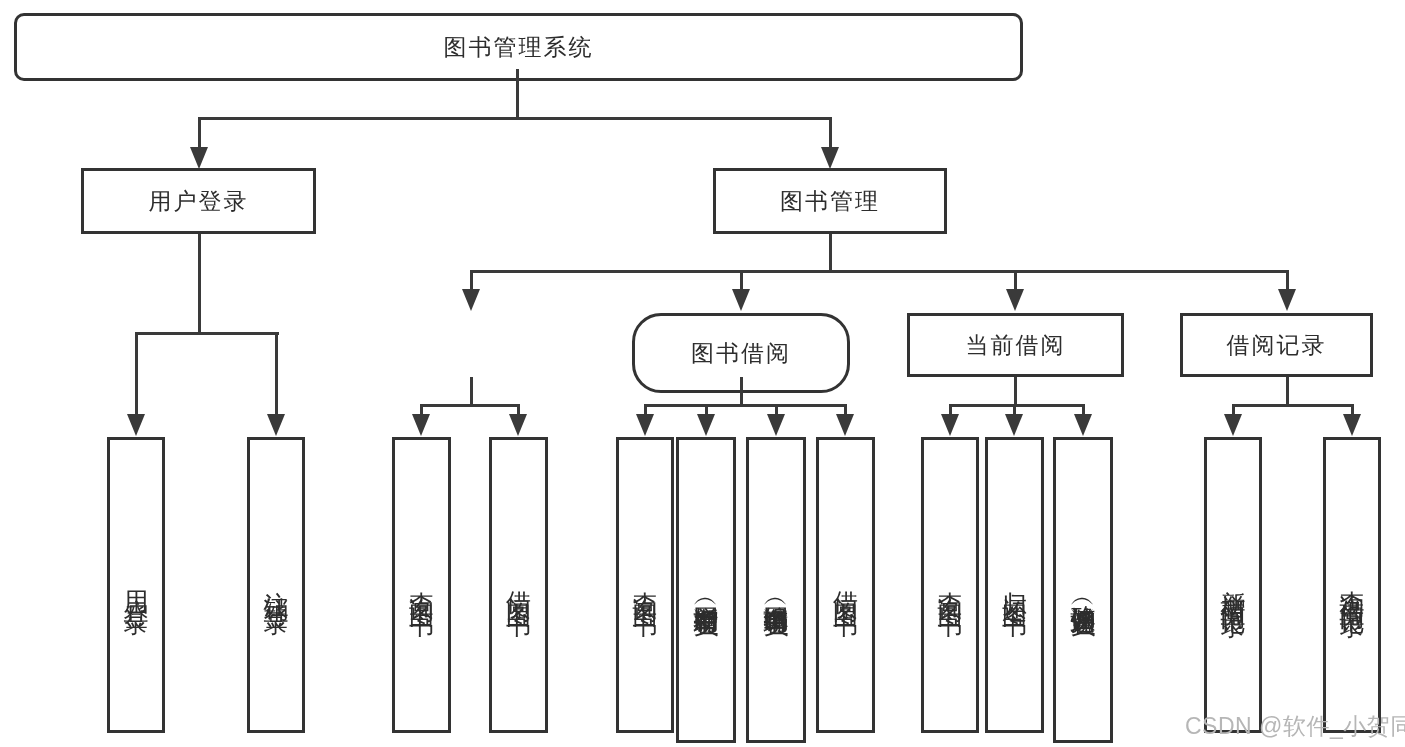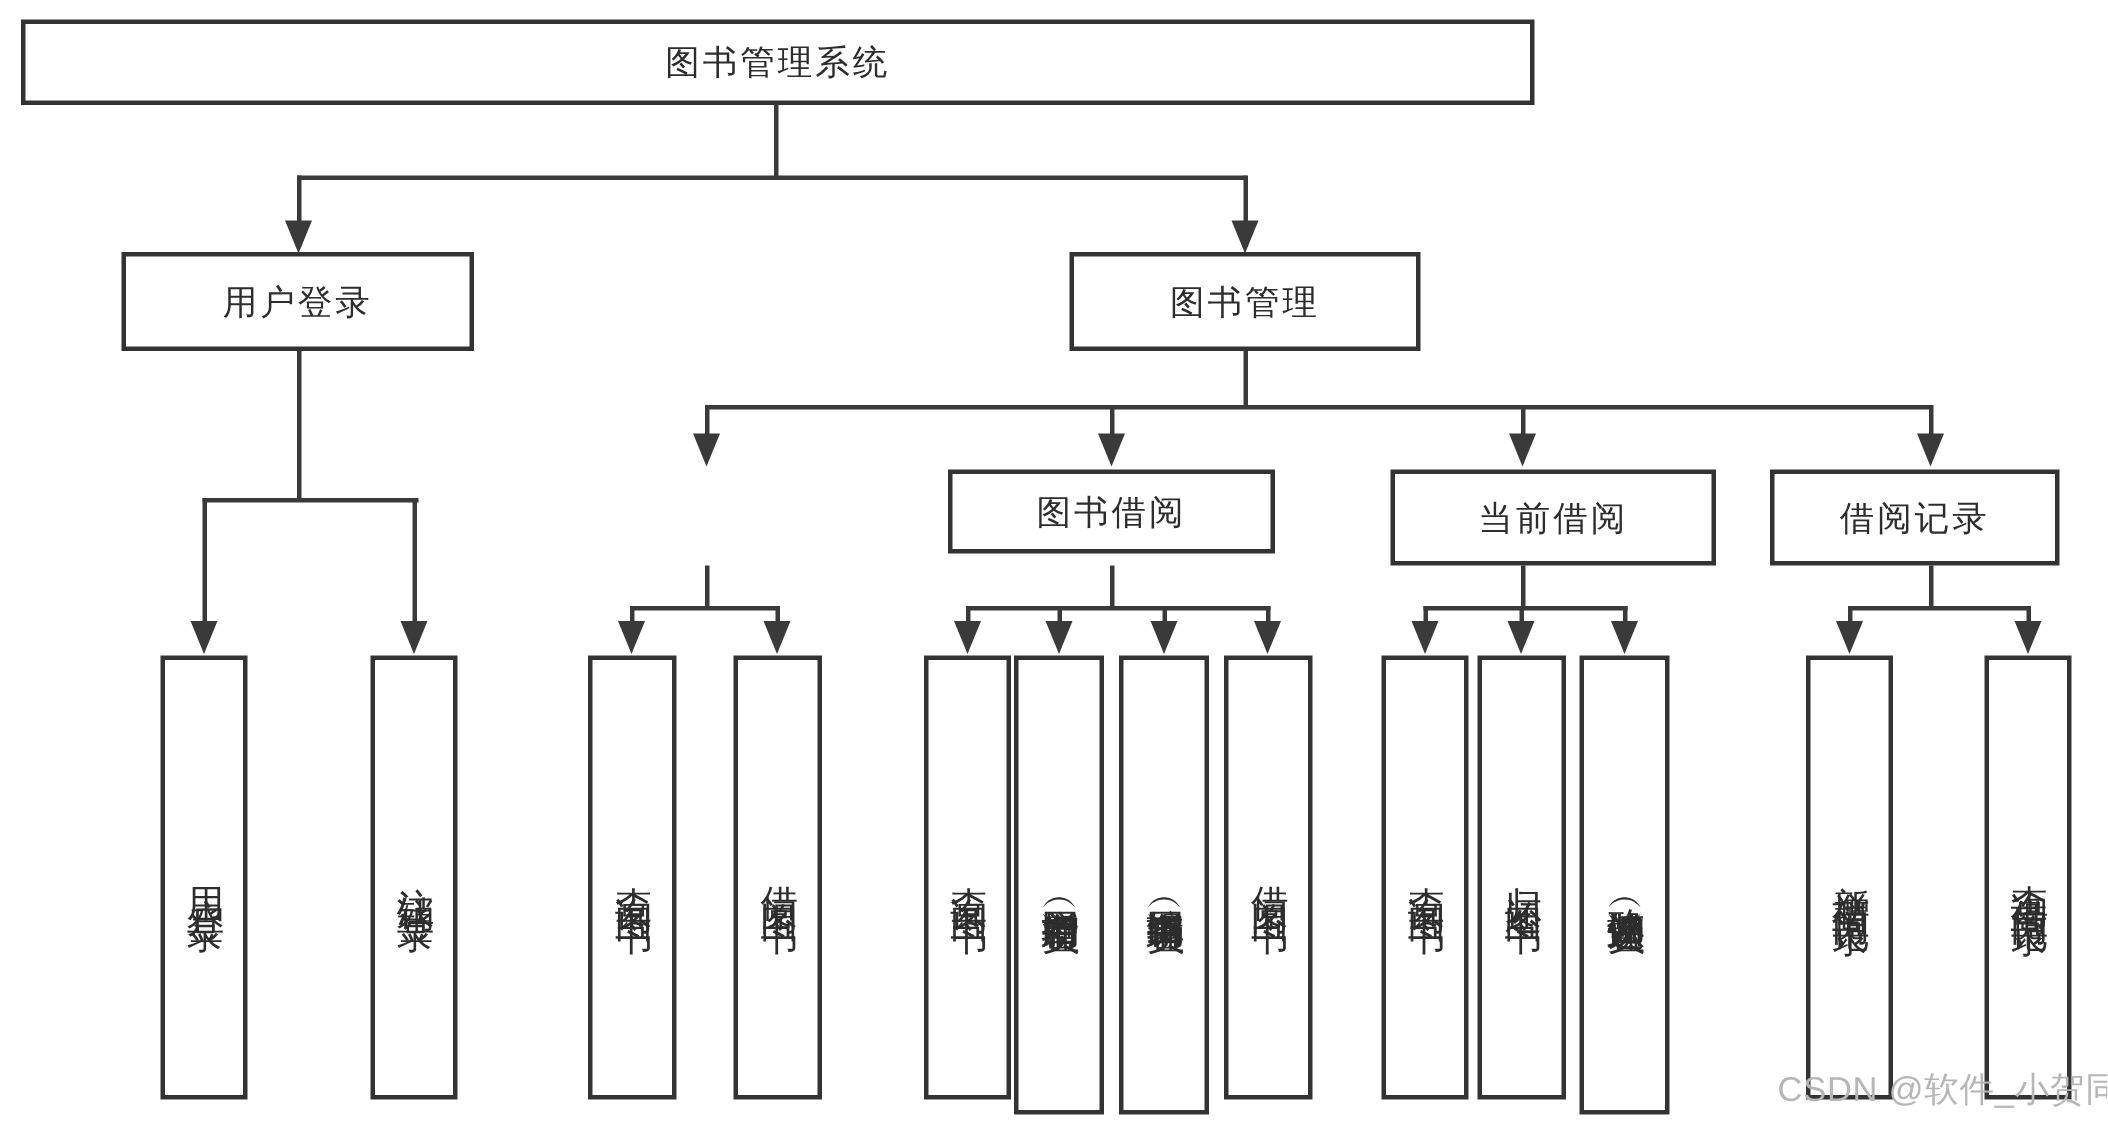--- a/index.html
+++ b/index.html
@@ -32,35 +32,35 @@
   .watermark{
     position:absolute;left:1185px;top:711px;z-index:5;
     font-size:23px;letter-spacing:0.5px;color:var(--wm);white-space:nowrap;
   }
 </style>
 </head>
 <body>
 
 <div id="canvas">
 
-  <div class="node" style="left:14px;top:13px;width:1009px;height:57px;">
+  <div class="node" style="left:14px;top:13px;width:1009px;height:68px;border-radius:10px;">
     <span class="h-label">图书管理系统</span>
   </div>
 
   <div class="node" style="left:81px;top:168px;width:235px;height:66px;">
     <span class="h-label">用户登录</span>
   </div>
   <div class="node" style="left:713px;top:168px;width:234px;height:66px;">
     <span class="h-label">图书管理</span>
   </div>
 
-  <div class="node" style="left:632px;top:313px;width:218px;height:56px;">
+  <div class="node" style="left:632px;top:313px;width:218px;height:80px;border-radius:29px;">
     <span class="h-label">图书借阅</span>
   </div>
-  <div class="node" style="left:907px;top:313px;width:217px;height:64px;margin-left:20px;">
+  <div class="node" style="left:907px;top:313px;width:217px;height:64px;">
     <span class="h-label">当前借阅</span>
   </div>
   <div class="node" style="left:1180px;top:313px;width:193px;height:64px;">
     <span class="h-label">借阅记录</span>
   </div>
 
   <div class="node leaf" style="left:107px;top:437px;width:58px;height:296px;">
     <span class="t4">用户登录</span>
   </div>
   <div class="node leaf" style="left:247px;top:437px;width:58px;height:296px;">

